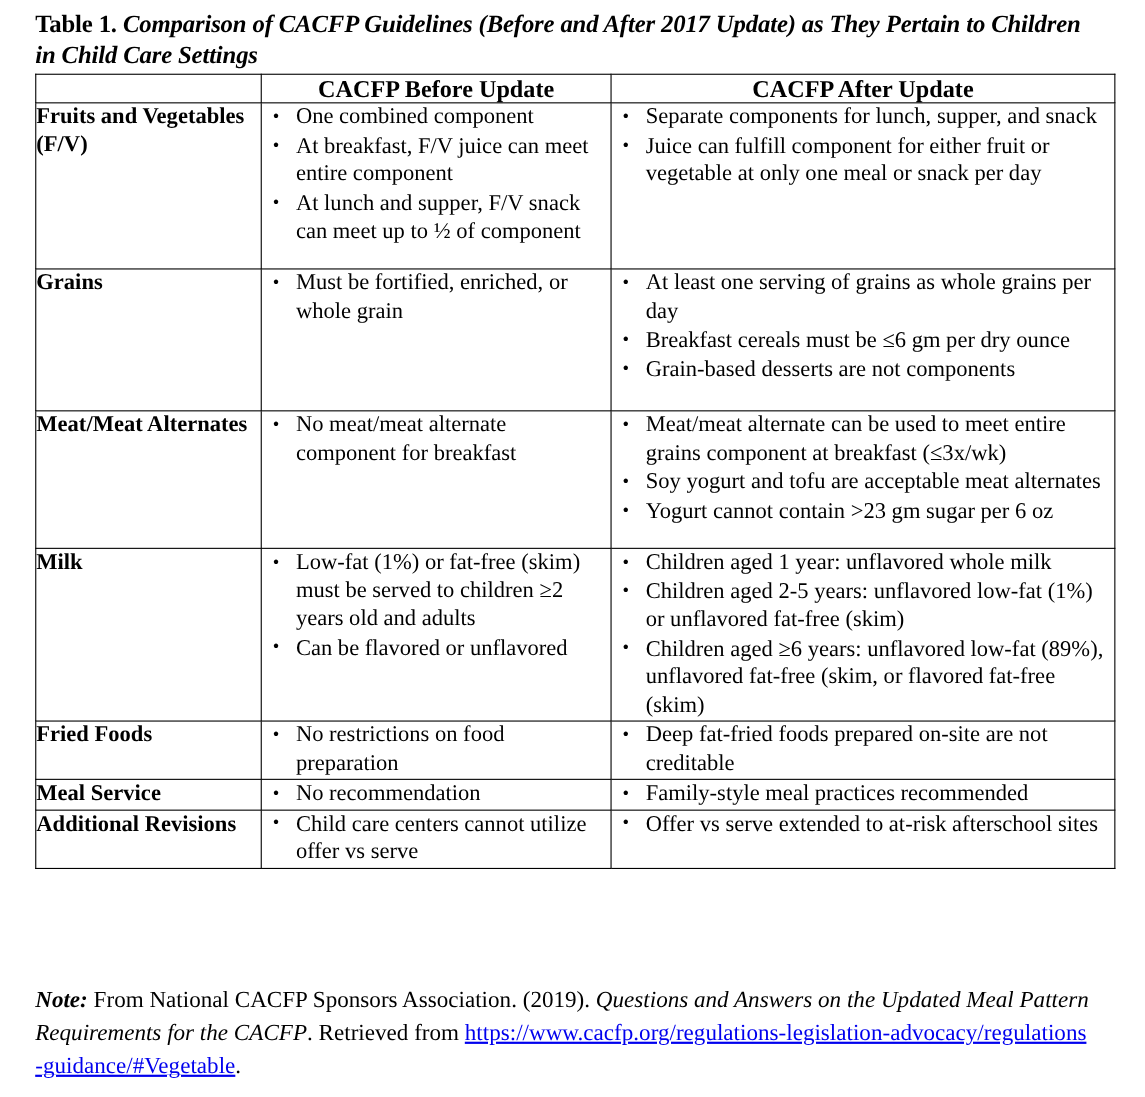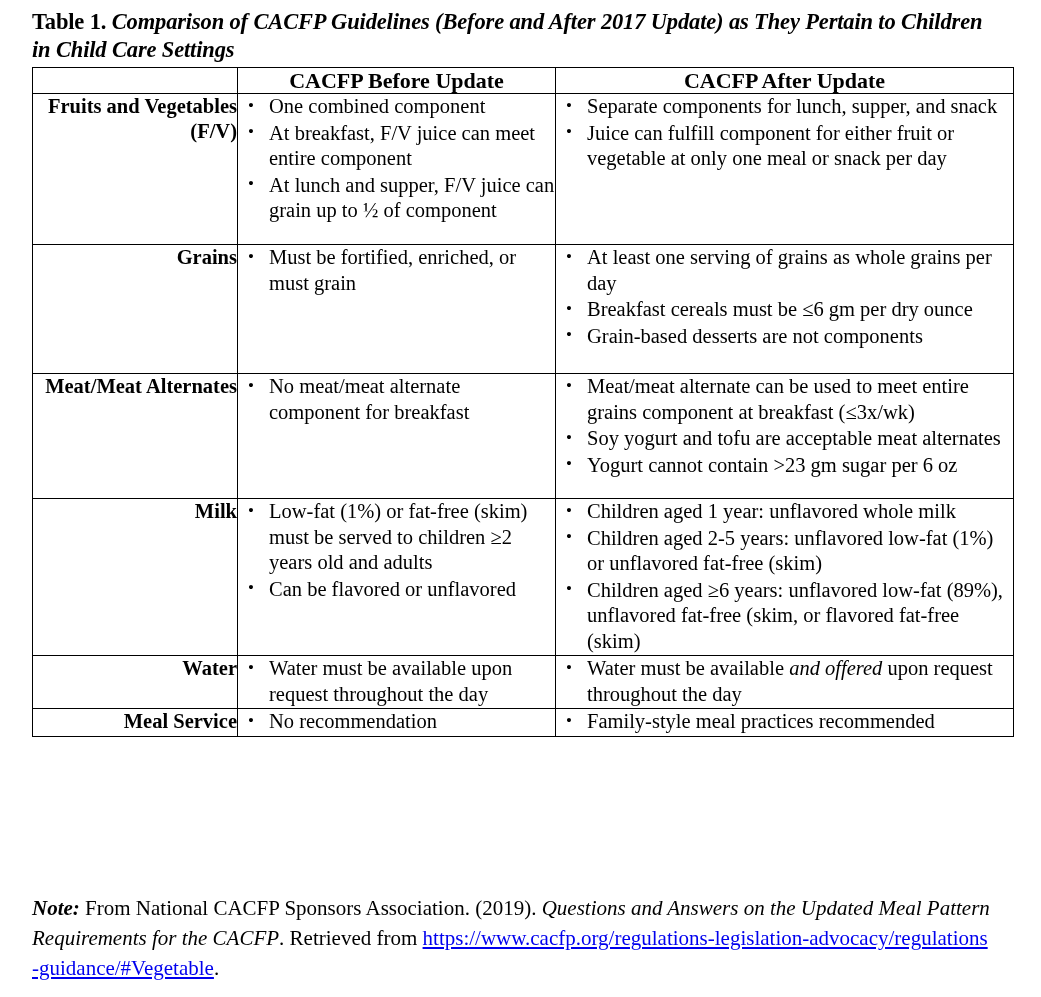--- a/index.html
+++ b/index.html
@@ -67,21 +67,20 @@
     padding: 2px 4px 4px 4px;
     line-height: 1.15;
   }
   thead th.empty-head { }
 
   td.category {
     font-weight: bold;
     padding: 6px 6px 6px 10px;
     line-height: 1.22;
     font-size: 20.5px;
-    text-align: right;
   }
   td.cell {
     padding: 5px 8px 6px 4px;
   }
 
   ul.bullets {
     list-style: none;
     margin: 0;
     padding: 0;
   }
@@ -158,35 +157,35 @@
         <th>CACFP After Update</th>
       </tr>
     </thead>
     <tbody>
       <tr class="r-fv">
         <td class="category">Fruits and Vegetables (F/V)</td>
         <td class="cell">
           <ul class="bullets">
               <li>One combined component</li>
               <li>At breakfast, F/V juice can meet entire component</li>
-              <li>At lunch and supper, F/V juice can grain up to ½ of component</li>
+              <li>At lunch and supper, F/V snack can meet up to ½ of component</li>
             </ul>
         </td>
         <td class="cell">
           <ul class="bullets">
               <li>Separate components for lunch, supper, and snack</li>
               <li>Juice can fulfill component for either fruit or vegetable at only one meal or snack per day</li>
             </ul>
         </td>
       </tr>
       <tr class="r-grain">
         <td class="category">Grains</td>
         <td class="cell">
           <ul class="bullets">
-              <li>Must be fortified, enriched, or must grain</li>
+              <li>Must be fortified, enriched, or whole grain</li>
             </ul>
         </td>
         <td class="cell">
           <ul class="bullets">
               <li>At least one serving of grains as whole grains per day</li>
               <li>Breakfast cereals must be ≤6 gm per dry ounce</li>
               <li>Grain-based desserts are not components</li>
             </ul>
         </td>
       </tr>
@@ -214,43 +213,56 @@
             </ul>
         </td>
         <td class="cell">
           <ul class="bullets">
               <li>Children aged 1 year: unflavored whole milk</li>
               <li>Children aged 2-5 years: unflavored low-fat (1%) or unflavored fat-free (skim)</li>
               <li>Children aged ≥6 years: unflavored low-fat (89%), unflavored fat-free (skim, or flavored fat-free (skim)</li>
             </ul>
         </td>
       </tr>
-      <tr class="r-water">
-        <td class="category">Water</td>
-        <td class="cell">
-          <ul class="bullets">
-              <li>Water must be available upon request throughout the day</li>
-            </ul>
-        </td>
-        <td class="cell">
-          <ul class="bullets">
-              <li>Water must be available <span class="it">and offered</span> upon request throughout the day</li>
+      <tr class="r-fried">
+        <td class="category">Fried Foods</td>
+        <td class="cell">
+          <ul class="bullets">
+              <li>No restrictions on food preparation</li>
+            </ul>
+        </td>
+        <td class="cell">
+          <ul class="bullets">
+              <li>Deep fat-fried foods prepared on-site are not creditable</li>
             </ul>
         </td>
       </tr>
       <tr class="r-meal">
         <td class="category">Meal Service</td>
         <td class="cell">
           <ul class="bullets">
               <li>No recommendation</li>
             </ul>
         </td>
         <td class="cell">
           <ul class="bullets">
               <li>Family-style meal practices recommended</li>
+            </ul>
+        </td>
+      </tr>
+      <tr class="r-addl">
+        <td class="category">Additional Revisions</td>
+        <td class="cell">
+          <ul class="bullets">
+              <li>Child care centers cannot utilize offer vs serve</li>
+            </ul>
+        </td>
+        <td class="cell">
+          <ul class="bullets">
+              <li>Offer vs serve extended to at-risk afterschool sites</li>
             </ul>
         </td>
       </tr>
     </tbody>
   </table>
 
   <div class="note">
     <span class="note-label">Note:</span><span> From National CACFP Sponsors Association. (2019). </span><span class="note-italic">Questions and Answers on the Updated Meal Pattern Requirements for the CACFP</span><span>. Retrieved from </span><a class="note-url" href="#">https://www.cacfp.org/regulations-legislation-advocacy/regulations-guidance/#Vegetable</a><span>.</span>
   </div>
 

